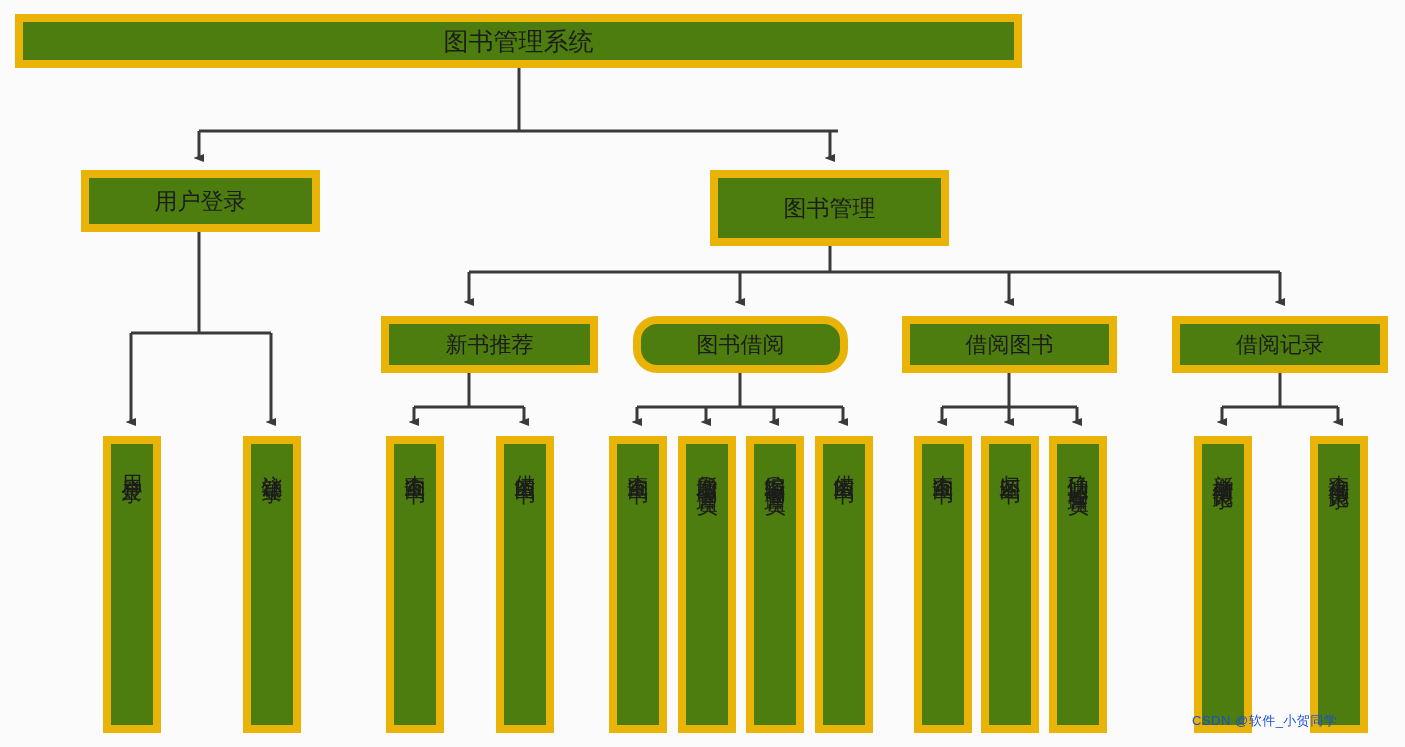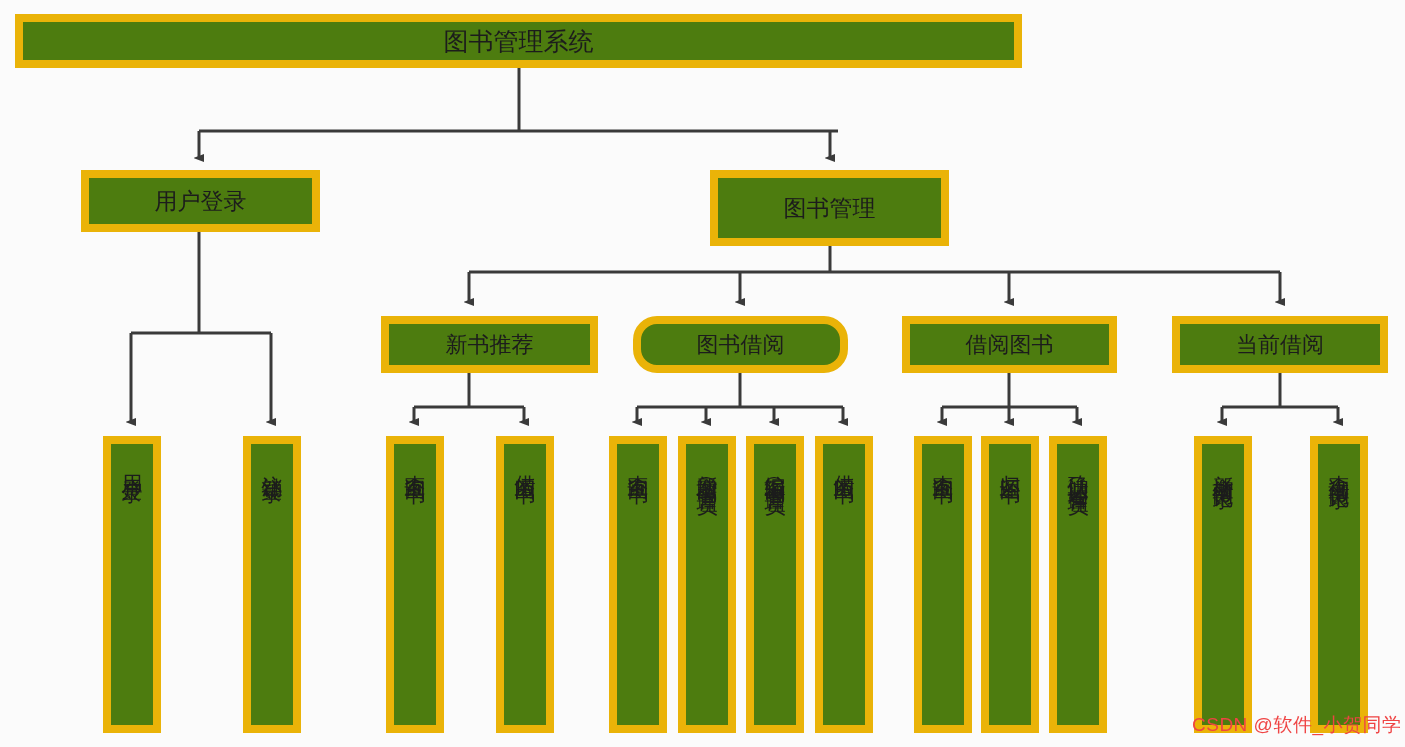--- a/index.html
+++ b/index.html
@@ -54,22 +54,22 @@
     left: 0;
     top: 0;
     width: 1405px;
     height: 747px;
     pointer-events: none;
   }
   .wm {
     position: absolute;
     left: 1192px;
     top: 712px;
-    font-size: 19px;
-    color: #ef4444;
+    font-size: 13px;
+    color: #1d4ed8;
     white-space: nowrap;
     letter-spacing: 0.5px;
   }
 </style>
 </head>
 <body>
 
 <div id="canvas">
 
   <svg class="links" viewBox="0 0 1405 747">
@@ -136,21 +136,21 @@
   <div class="box box-l3" style="left:361px; top:316px; width:217px; height:57px;margin-left:20px;">
     <span>新书推荐</span>
   </div>
   <div class="box box-l3" style="left:633px; top:316px; width:215px; height:57px;border-radius:24px;">
     <span>图书借阅</span>
   </div>
   <div class="box box-l3" style="left:902px; top:316px; width:215px; height:57px;">
     <span>借阅图书</span>
   </div>
   <div class="box box-l3" style="left:1172px; top:316px; width:216px; height:57px;">
-    <span>当前借阅</span>
+    <span>借阅记录</span>
   </div>
 
   <div class="box box-leaf" style="left:103px; top:436px; width:58px; height:297px;">
     <span class="vtext">用户登录</span>
   </div>
   <div class="box box-leaf" style="left:243px; top:436px; width:58px; height:297px;">
     <span class="vtext">注销登录</span>
   </div>
 
   <div class="box box-leaf" style="left:386px; top:436px; width:58px; height:297px;">

